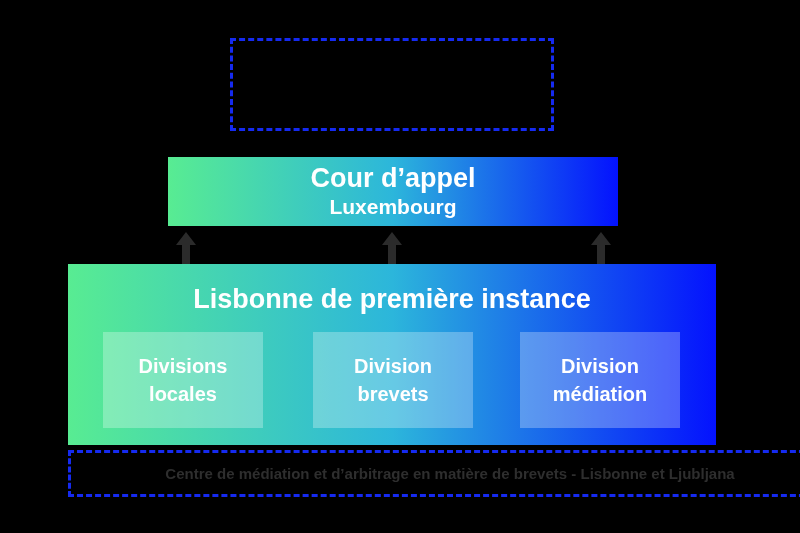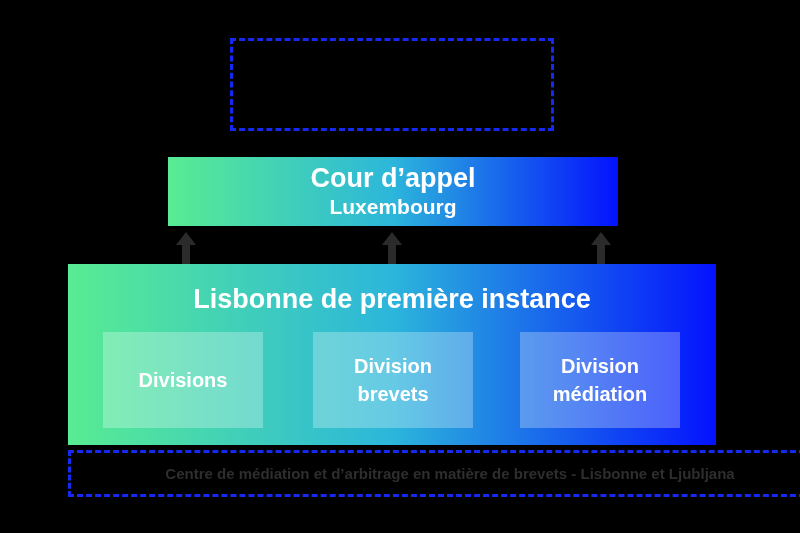--- a/index.html
+++ b/index.html
@@ -90,20 +90,21 @@
   </svg>
   <svg class="arrow-icon arrow-3" viewBox="0 0 22 32">
     <path d="M11 0 L21 13 L15 13 L15 32 L7 32 L7 13 L1 13 Z" fill="#2B2B2B"></path>
   </svg>
 
   <div class="grad-box main-box">
     <div class="main-title">Lisbonne de première instance</div>
 
     <div class="division-card card-1">
       <span>Divisions</span>
+      <span>locales</span>
     </div>
 
     <div class="division-card card-2">
       <span>Division</span>
       <span>brevets</span>
     </div>
 
     <div class="division-card card-3">
       <span>Division</span>
       <span>médiation</span>

